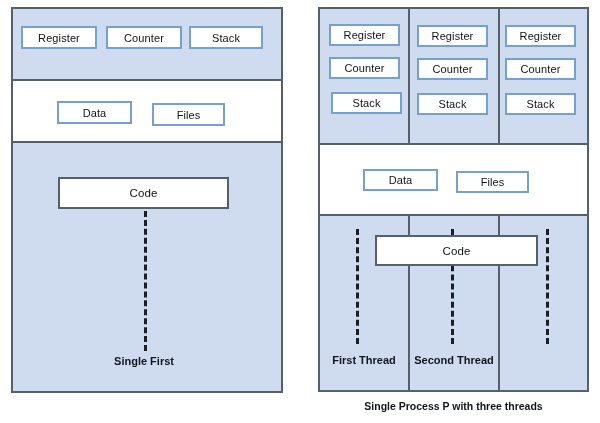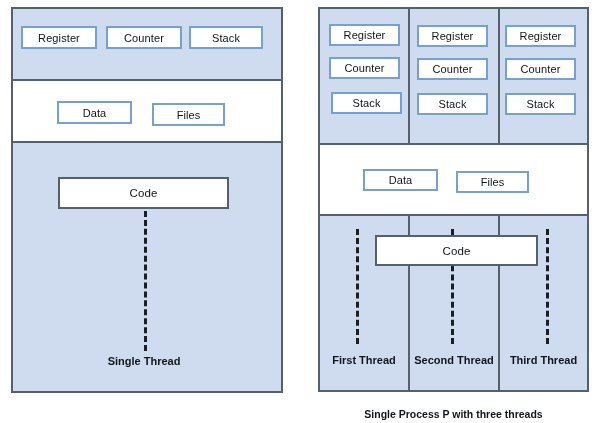--- a/index.html
+++ b/index.html
@@ -127,21 +127,21 @@
     <div class="band band-white band-sep-bottom" id="sp-band-data">
       <div class="box" style="left:44px; top:20px; width:75px; height:23px;">Data</div>
       <div class="box" style="left:139px; top:22px; width:73px; height:23px;">Files</div>
     </div>
 
     <div class="band band-blue" id="sp-band-code">
       <div class="box dark code" style="left:45px; top:34px; width:171px; height:32px;">Code</div>
 
       <div class="thread-line" style="left:131px; top:68px; height:140px;"></div>
 
-      <div class="thread-label" style="left:71px; top:212px; width:120px;">Single Thread</div>
+      <div class="thread-label" style="left:71px; top:212px; width:120px;">Single First</div>
     </div>
   </div>
 
 
   <div class="panel" id="panel-multi">
 
     <div class="band band-blue band-sep-bottom" id="mp-band-regs">
 
       <div class="col-divider" style="left:88px;"></div>
       <div class="col-divider" style="left:178px;"></div>
@@ -170,19 +170,18 @@
       <div class="col-divider" style="left:178px;"></div>
 
       <div class="thread-line" style="left:36px; top:13px; height:115px;"></div>
       <div class="thread-line" style="left:131px; top:13px; height:115px;"></div>
       <div class="thread-line" style="left:226px; top:13px; height:115px;"></div>
 
       <div class="box dark code" style="left:55px; top:19px; width:163px; height:31px;">Code</div>
 
       <div class="thread-label" style="left:90px; top:138px; width:88px;">Second Thread</div>
       <div class="thread-label" style="left:0px; top:138px; width:88px;">First Thread</div>
-      <div class="thread-label" style="left:180px; top:138px; width:87px;">Third Thread</div>
     </div>
   </div>
 
-  <div class="caption" style="left:318px; top:400px; width:271px;margin-top:8px;">Single Process P with three threads</div>
+  <div class="caption" style="left:318px; top:400px; width:271px;">Single Process P with three threads</div>
 
 </div>
 
 </body></html>

